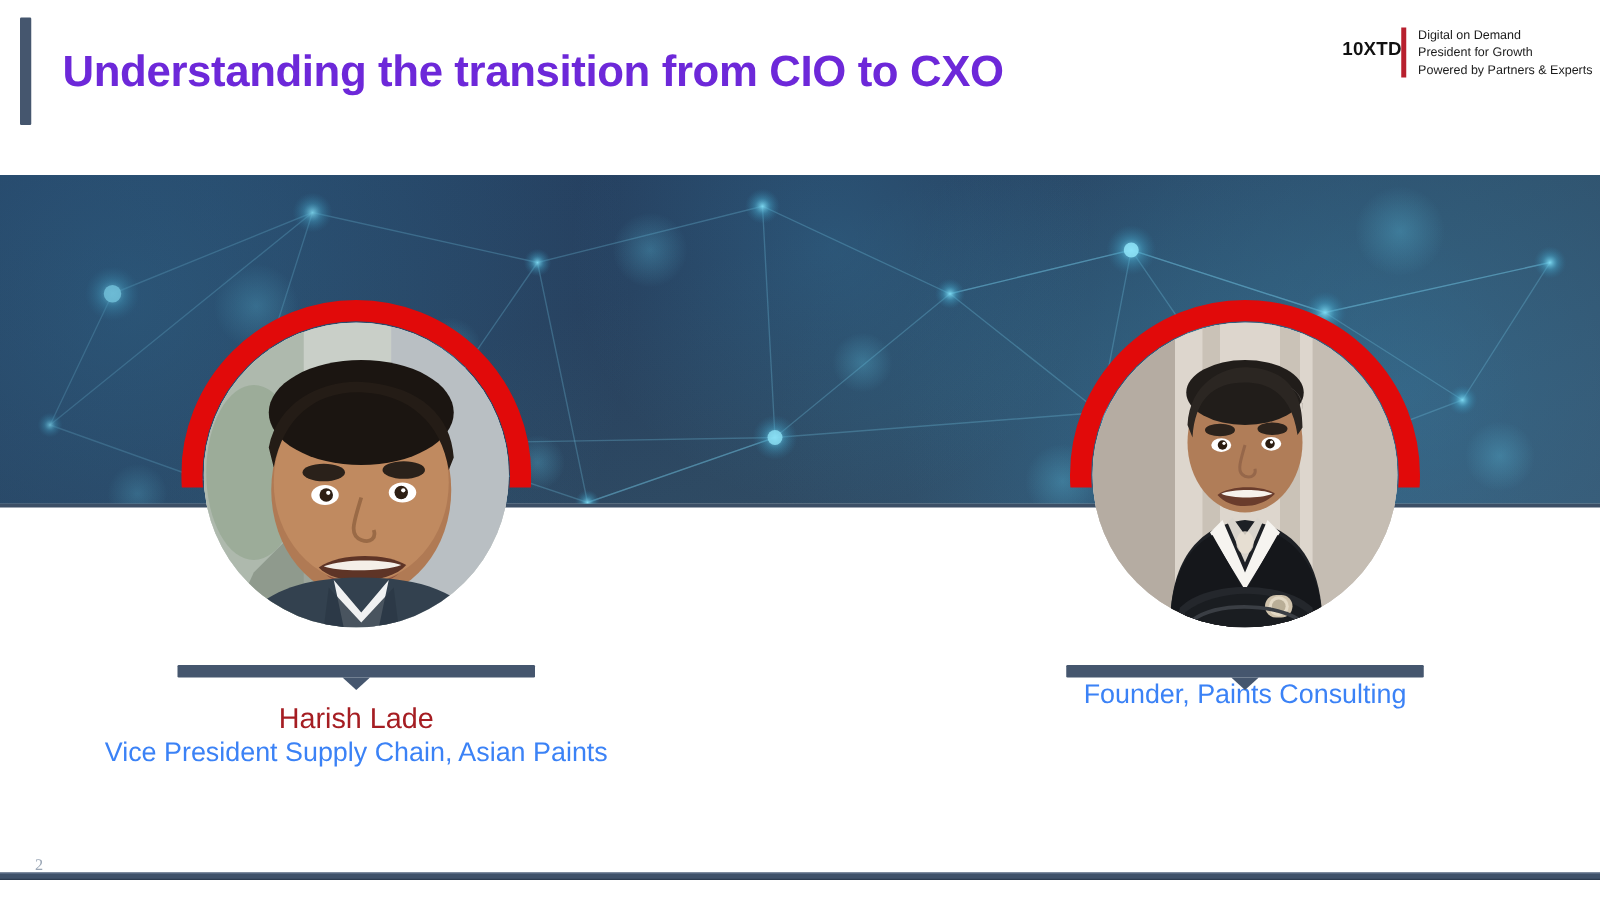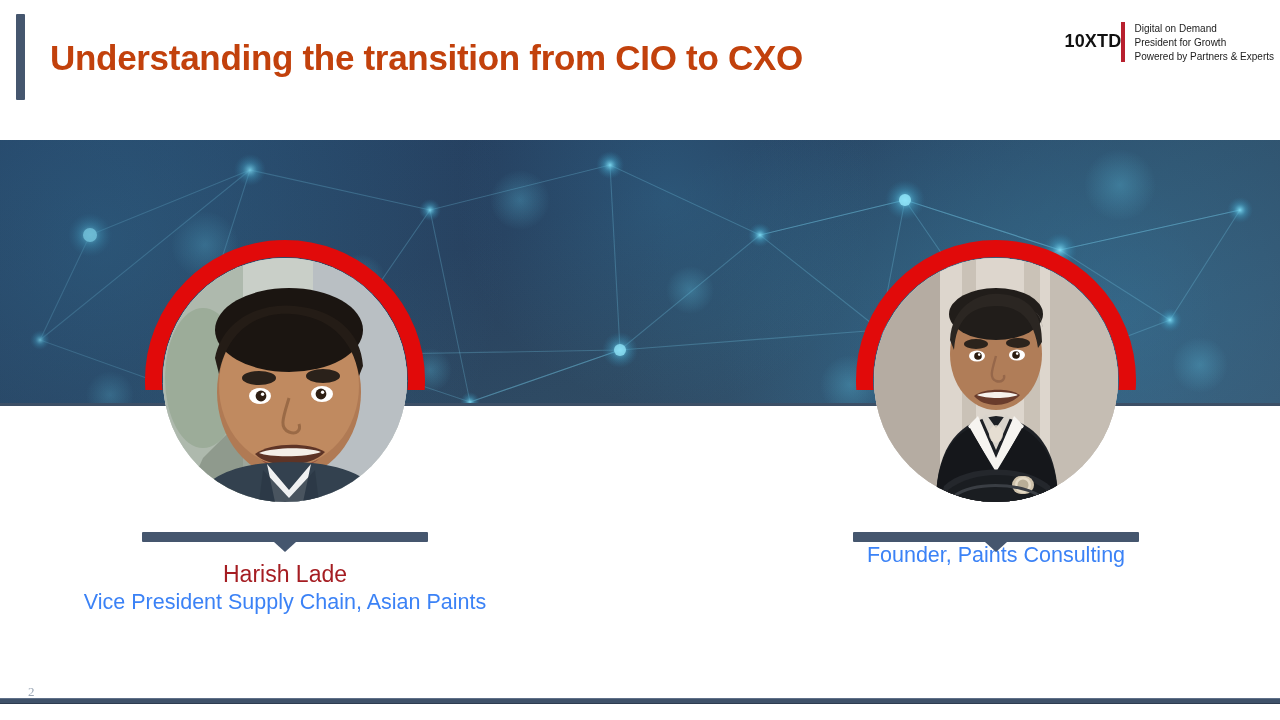--- a/index.html
+++ b/index.html
@@ -15,28 +15,28 @@
   .title-accent {
     position:absolute; left:16px; top:14px;
     width:9px; height:86px;
     background:#45566e;
     border-radius:1px;
   }
   .slide-title {
     position:absolute; left:50px; top:38px;
     font-size:35px; font-weight:bold;
     letter-spacing:-0.3px;
-    color:#c2410c;
+    color:#6d28d9;
     white-space:nowrap;
   }
 
   
   .logo { position:absolute; right:6px; top:22px; display:flex; align-items:flex-start; }
   .logo-mark {
-    font-size:18px; font-weight:bold; color:#111;
+    font-size:15px; font-weight:bold; color:#111;
     letter-spacing:0.2px; line-height:1;
     padding-top:10px; padding-right:0;
   }
   .logo-rule { width:4px; height:40px; background:#b8202e; margin-right:9px; }
   .logo-tag { font-size:10px; line-height:1.42; color:#1b1b1b; white-space:nowrap; }
 
   
   .band {
     position:absolute; left:0; top:140px; width:1280px; height:266px;
     overflow:hidden;

